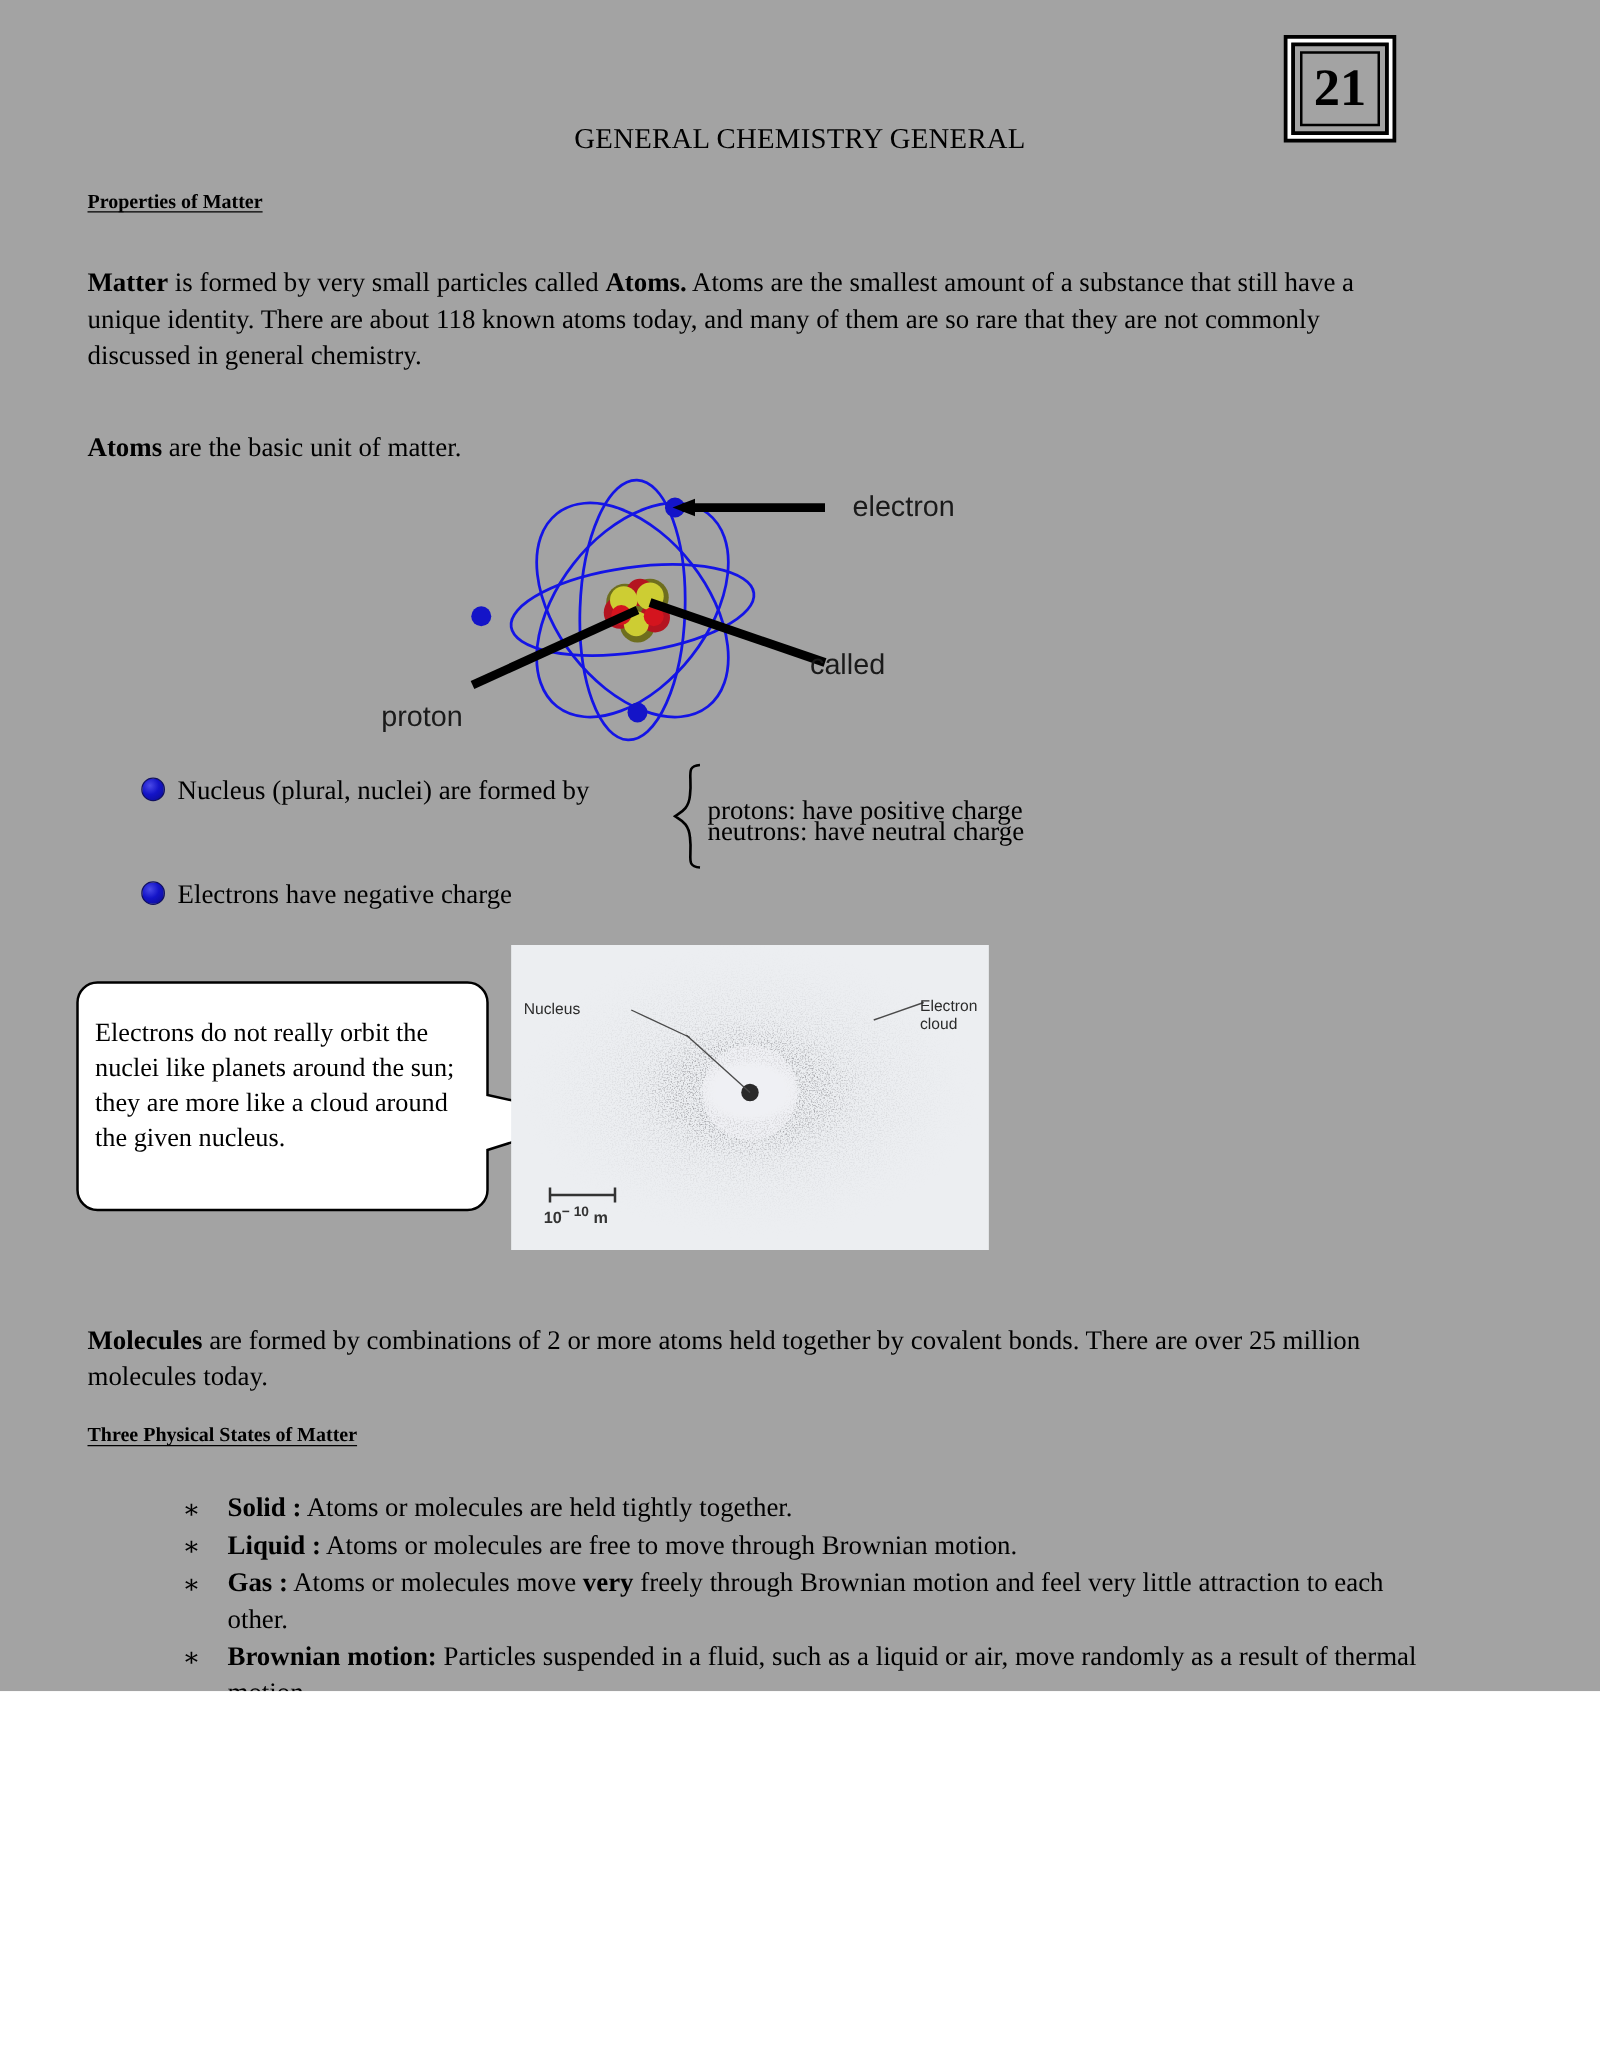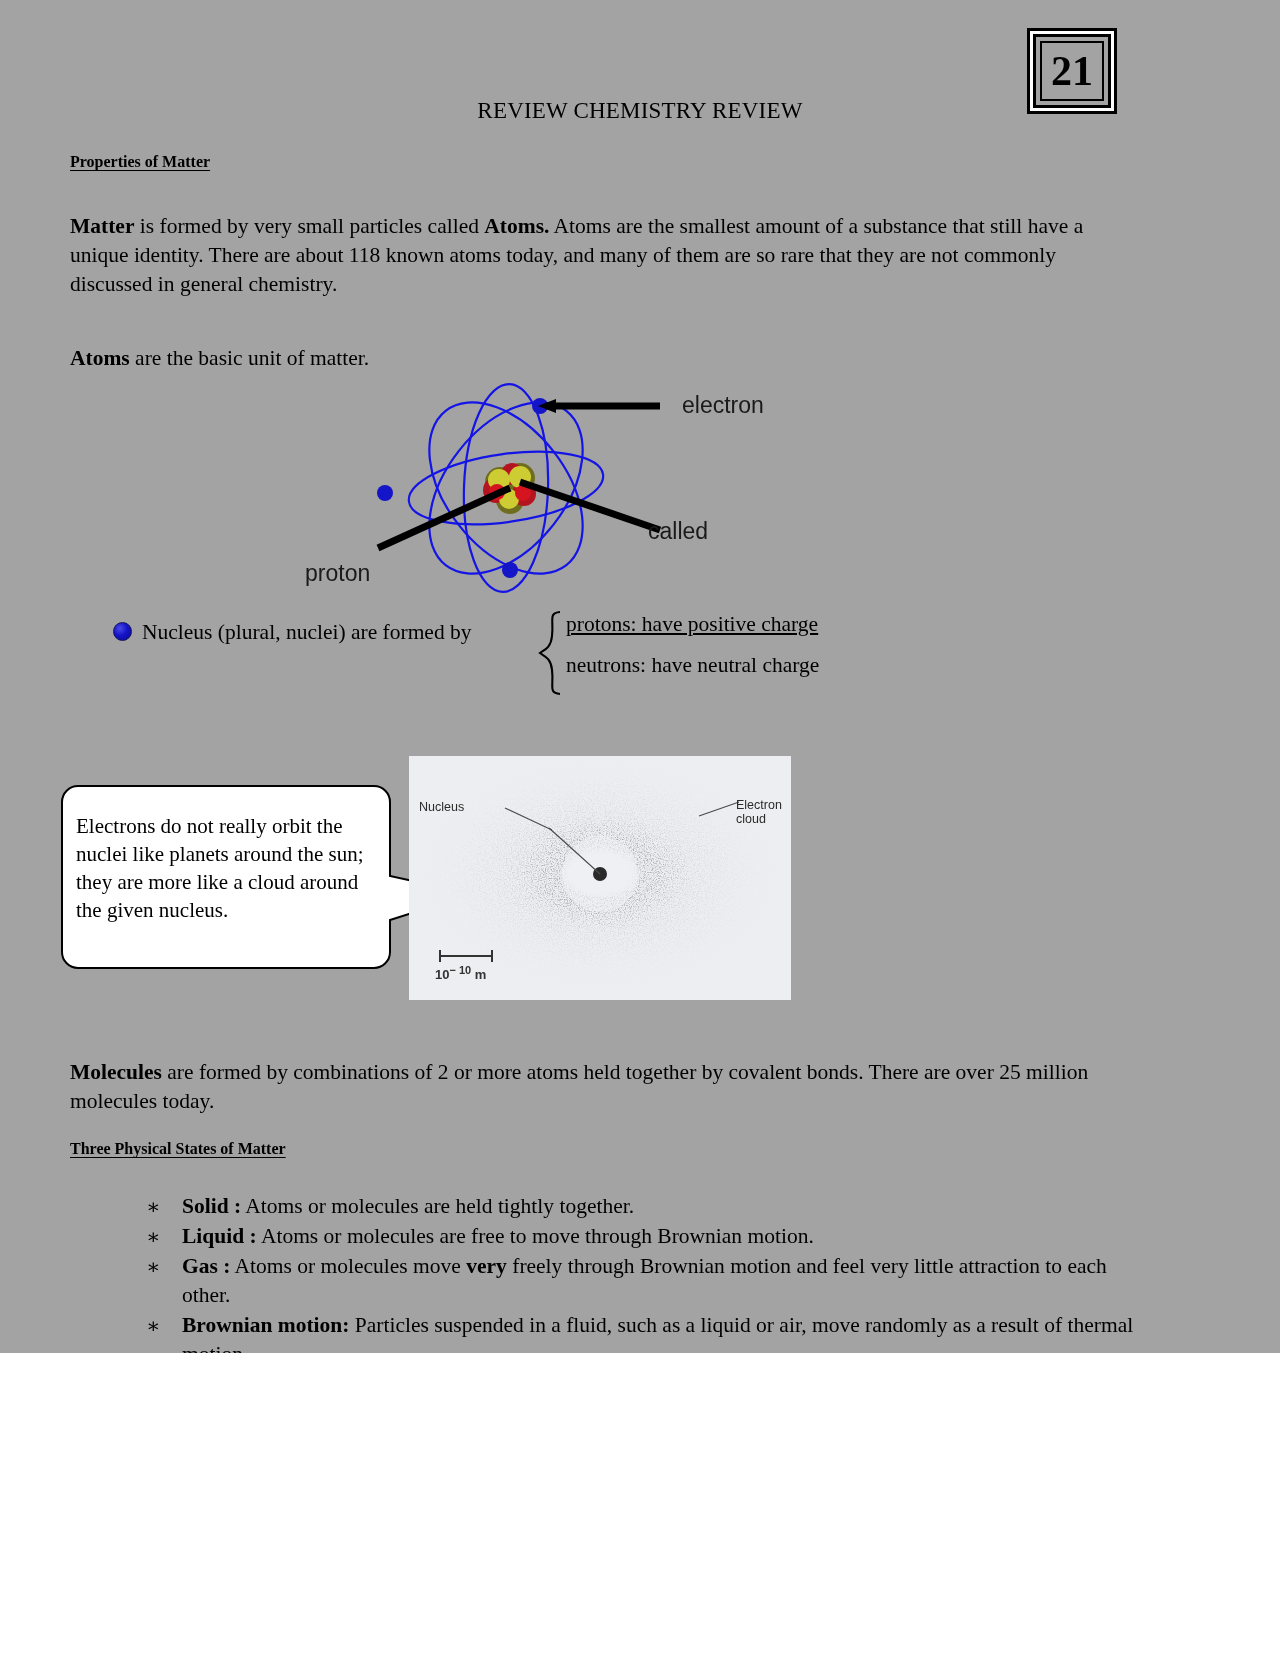--- a/index.html
+++ b/index.html
@@ -189,21 +189,21 @@
 <body>
 
 <div class="page">
 
   <div class="page-num-box">
     <div class="inner">
       <span class="num">21</span>
     </div>
   </div>
 
-  <div class="doc-title">REVIEW CHEMISTRY REVIEW</div>
+  <div class="doc-title">GENERAL CHEMISTRY GENERAL</div>
 
   <div class="sec-head" style="left:70px; top:153px;">Properties of Matter</div>
 
   <div class="para" style="left:70px; top:212px; width:1068px;"><b>Matter</b><span> is formed by very small particles called </span><b>Atoms.</b><span>  Atoms are the smallest amount of a substance that still have a unique identity.  There are about 118 known atoms today, and many of them are so rare that they are not commonly discussed in general chemistry.</span></div>
 
   <div class="para" style="left:70px; top:344px; width:900px;"><b>Atoms</b><span> are the basic unit of matter.</span></div>
 
   <div class="atom-figure">
     <svg width="460" height="220" viewBox="0 0 460 220">
       <g fill="none" stroke="#1414e6" stroke-width="2.2">
@@ -243,24 +243,27 @@
   </div>
 
   <div class="bullet-row" style="left:113px; top:618px;">
     <span class="blue-dot"></span><span>Nucleus (plural, nuclei) are formed by</span>
   </div>
 
   <div class="brace-group" style="left:538px; top:610px;">
     <svg width="30" height="86" viewBox="0 0 30 86" style="position:absolute; left:0; top:0;">
       <path d="M22 2 C10 3, 16 10, 14 26 C13 38, 6 40, 2 43 C6 46, 13 48, 14 60 C16 76, 10 83, 22 84" fill="none" stroke="#000" stroke-width="2.1"></path>
     </svg>
-    <div style="position:absolute; left:28px; top:0; white-space:nowrap;text-decoration:underline;">protons:  have positive charge</div>
+    <div style="position:absolute; left:28px; top:24px; white-space:nowrap;">protons:  have positive charge</div>
     <div style="position:absolute; left:28px; top:41px; white-space:nowrap;text-align:right;">neutrons: have neutral charge</div>
   </div>
 
+  <div class="bullet-row" style="left:113px; top:701px;">
+    <span class="blue-dot"></span><span>Electrons have negative charge</span>
+  </div>
 
   <div class="callout">
     <svg width="380" height="200" viewBox="0 0 380 200" style="position:absolute; left:0; top:0; overflow:visible;">
       <path d="M16 0 H312 A16 16 0 0 1 328 16 V90 L410 108 L328 134 V166 A16 16 0 0 1 312 182 H16 A16 16 0 0 1 0 166 V16 A16 16 0 0 1 16 0 Z" fill="#ffffff" stroke="#000" stroke-width="2"></path>
     </svg>
     <div class="callout-text">Electrons do not really orbit the nuclei like planets around the sun; they are more like a cloud around the given nucleus.</div>
   </div>
 
   <div class="cloud-figure">
     <svg width="382" height="244" viewBox="0 0 382 244">

